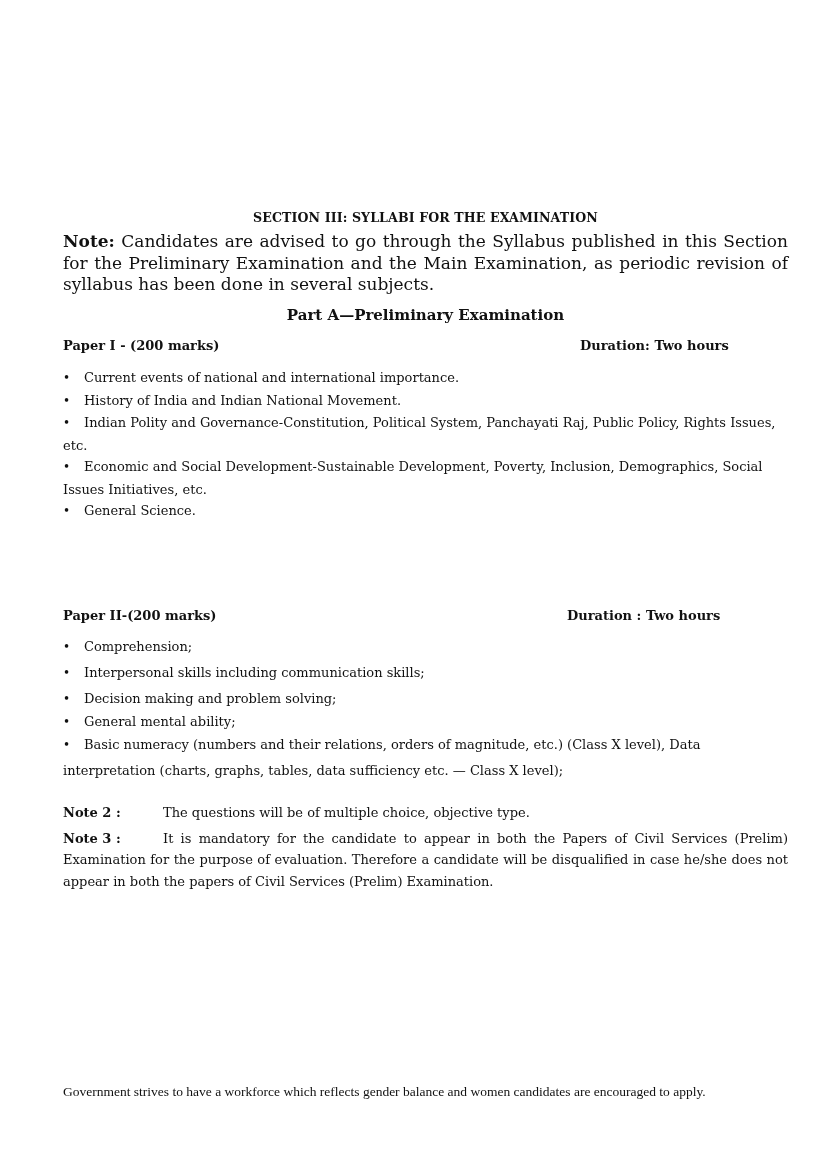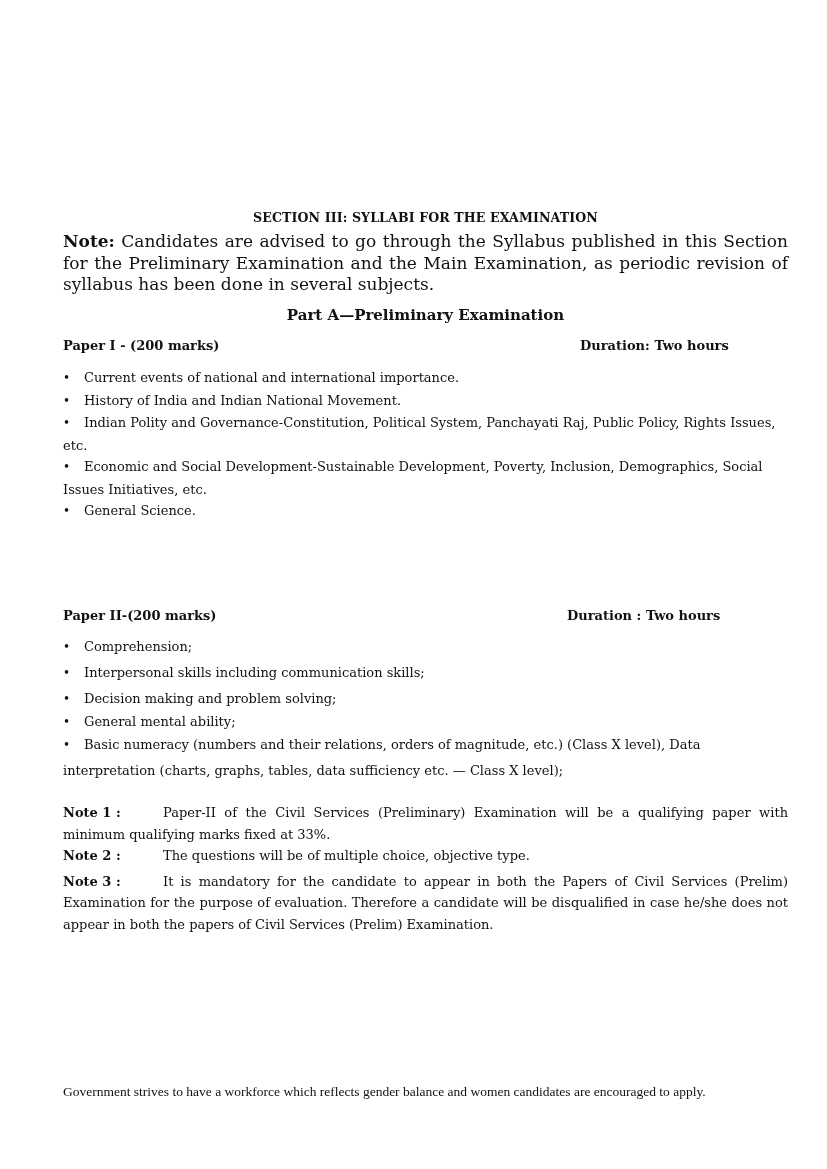--- a/index.html
+++ b/index.html
@@ -56,23 +56,20 @@
   <ul class="abs list" style="top:627px;margin-top:7px;">
     <li style="line-height:25px;"><span class="bullet">•</span><span>Comprehension;</span></li>
     <li style="line-height:25px;"><span class="bullet">•</span><span>Interpersonal skills including communication skills;</span></li>
     <li style="line-height:25px;"><span class="bullet">•</span><span>Decision making and problem solving;</span></li>
     <li style="line-height:19px;"><span class="bullet">•</span><span>General mental ability;</span></li>
     <li style="line-height:25px;"><span class="bullet">•</span><span>Basic numeracy (numbers and their relations, orders of magnitude, etc.) (Class X level), Data interpretation (charts, graphs, tables, data sufficiency etc. — Class X level);</span></li>
   </ul>
 
   <div class="abs notes" style="top:802px;">
     <div class="note-row">
-      <span class="note-label">Note 1 :</span><span>Paper-II of the Civil Services (Preliminary) Examination will be a qualifying paper with minimum qualifying marks fixed at 33%.</span>
-    </div>
-    <div class="note-row">
       <span class="note-label">Note 2 :</span><span>The questions will be of multiple choice, objective type.</span>
     </div>
     <div class="note-row" style="margin-top:4px;">
       <span class="note-label">Note 3 :</span><span>It is mandatory for the candidate to appear in both the Papers of Civil Services (Prelim) Examination for the purpose of evaluation. Therefore a candidate will be disqualified in case he/she does not appear in both the papers of Civil Services (Prelim) Examination.</span>
     </div>
   </div>
 
   <div class="abs footer">Government strives to have a workforce which reflects gender balance and women candidates are encouraged to apply.</div>
 </div>
 

